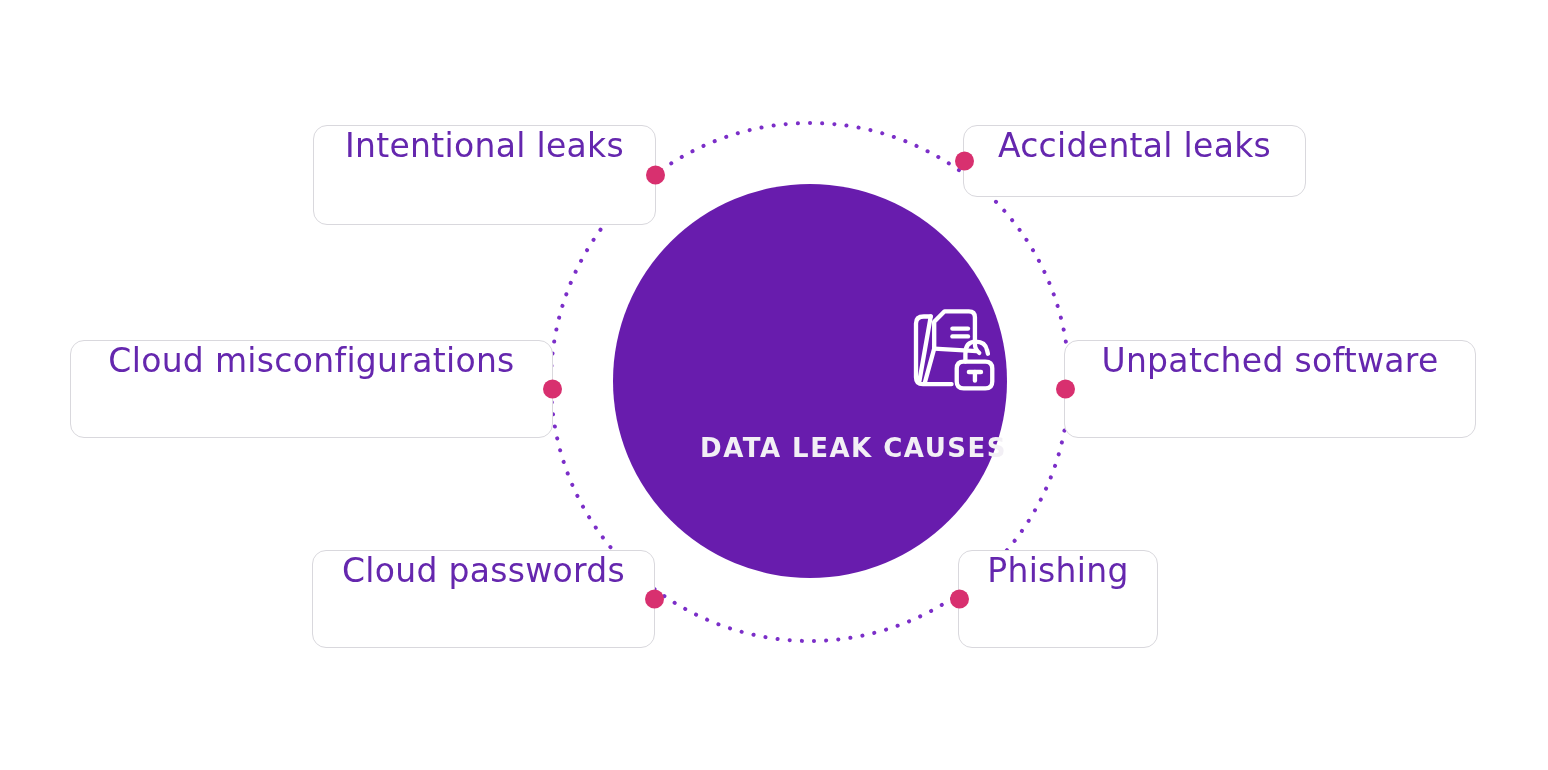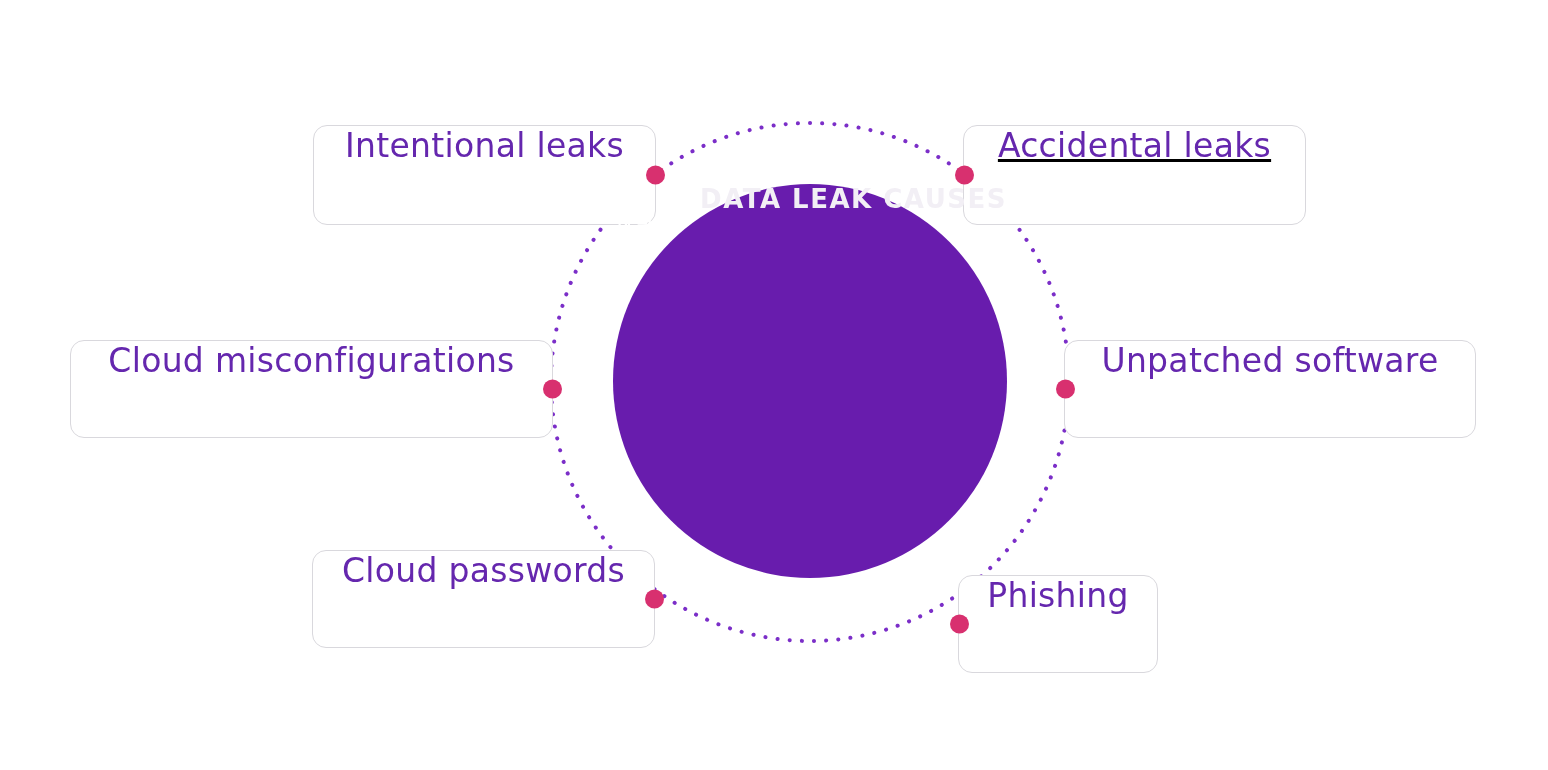--- a/index.html
+++ b/index.html
@@ -47,33 +47,33 @@
     top:50%;
     width:19px;height:19px;
     border-radius:50%;
     background:var(--connector-dot);
     transform:translateY(-50%);
   }
   .dot-right{right:-9.5px;}
   .dot-left{left:-9.5px;}
 
   .box-top-left   {left:313px; top:125px; width:343px; height:100px;}
-  .box-top-right  {left:963px; top:125px; width:343px; height:100px;text-decoration:underline;}
+  .box-top-right  {left:963px; top:125px; width:343px; height:72px;}
   .box-mid-left   {left:70px;  top:340px; width:483px; height:98px;}
   .box-mid-right  {left:1064px;top:340px; width:412px; height:98px;}
   .box-bottom-left{left:312px; top:550px; width:343px; height:98px;}
-  .box-bottom-right{left:958px;top:575px; width:200px; height:98px;}
+  .box-bottom-right{left:958px;top:550px; width:200px; height:98px;}
 
   .center-circle{
     position:absolute;
     left:613px;top:184px;
     width:394px;height:394px;
     border-radius:50%;
     background:var(--circle);
-    display:flex;flex-direction:row;align-items:flex-start;justify-content:center;
+    display:flex;flex-direction:column;align-items:flex-end;justify-content:center;
     gap:34px;
     z-index:3;
   }
   .center-icon{width:104px;height:100px;}
   .center-icon path{
     fill:none;
     stroke:#ffffff;
     stroke-width:5;
     stroke-linecap:round;
     stroke-linejoin:round;

